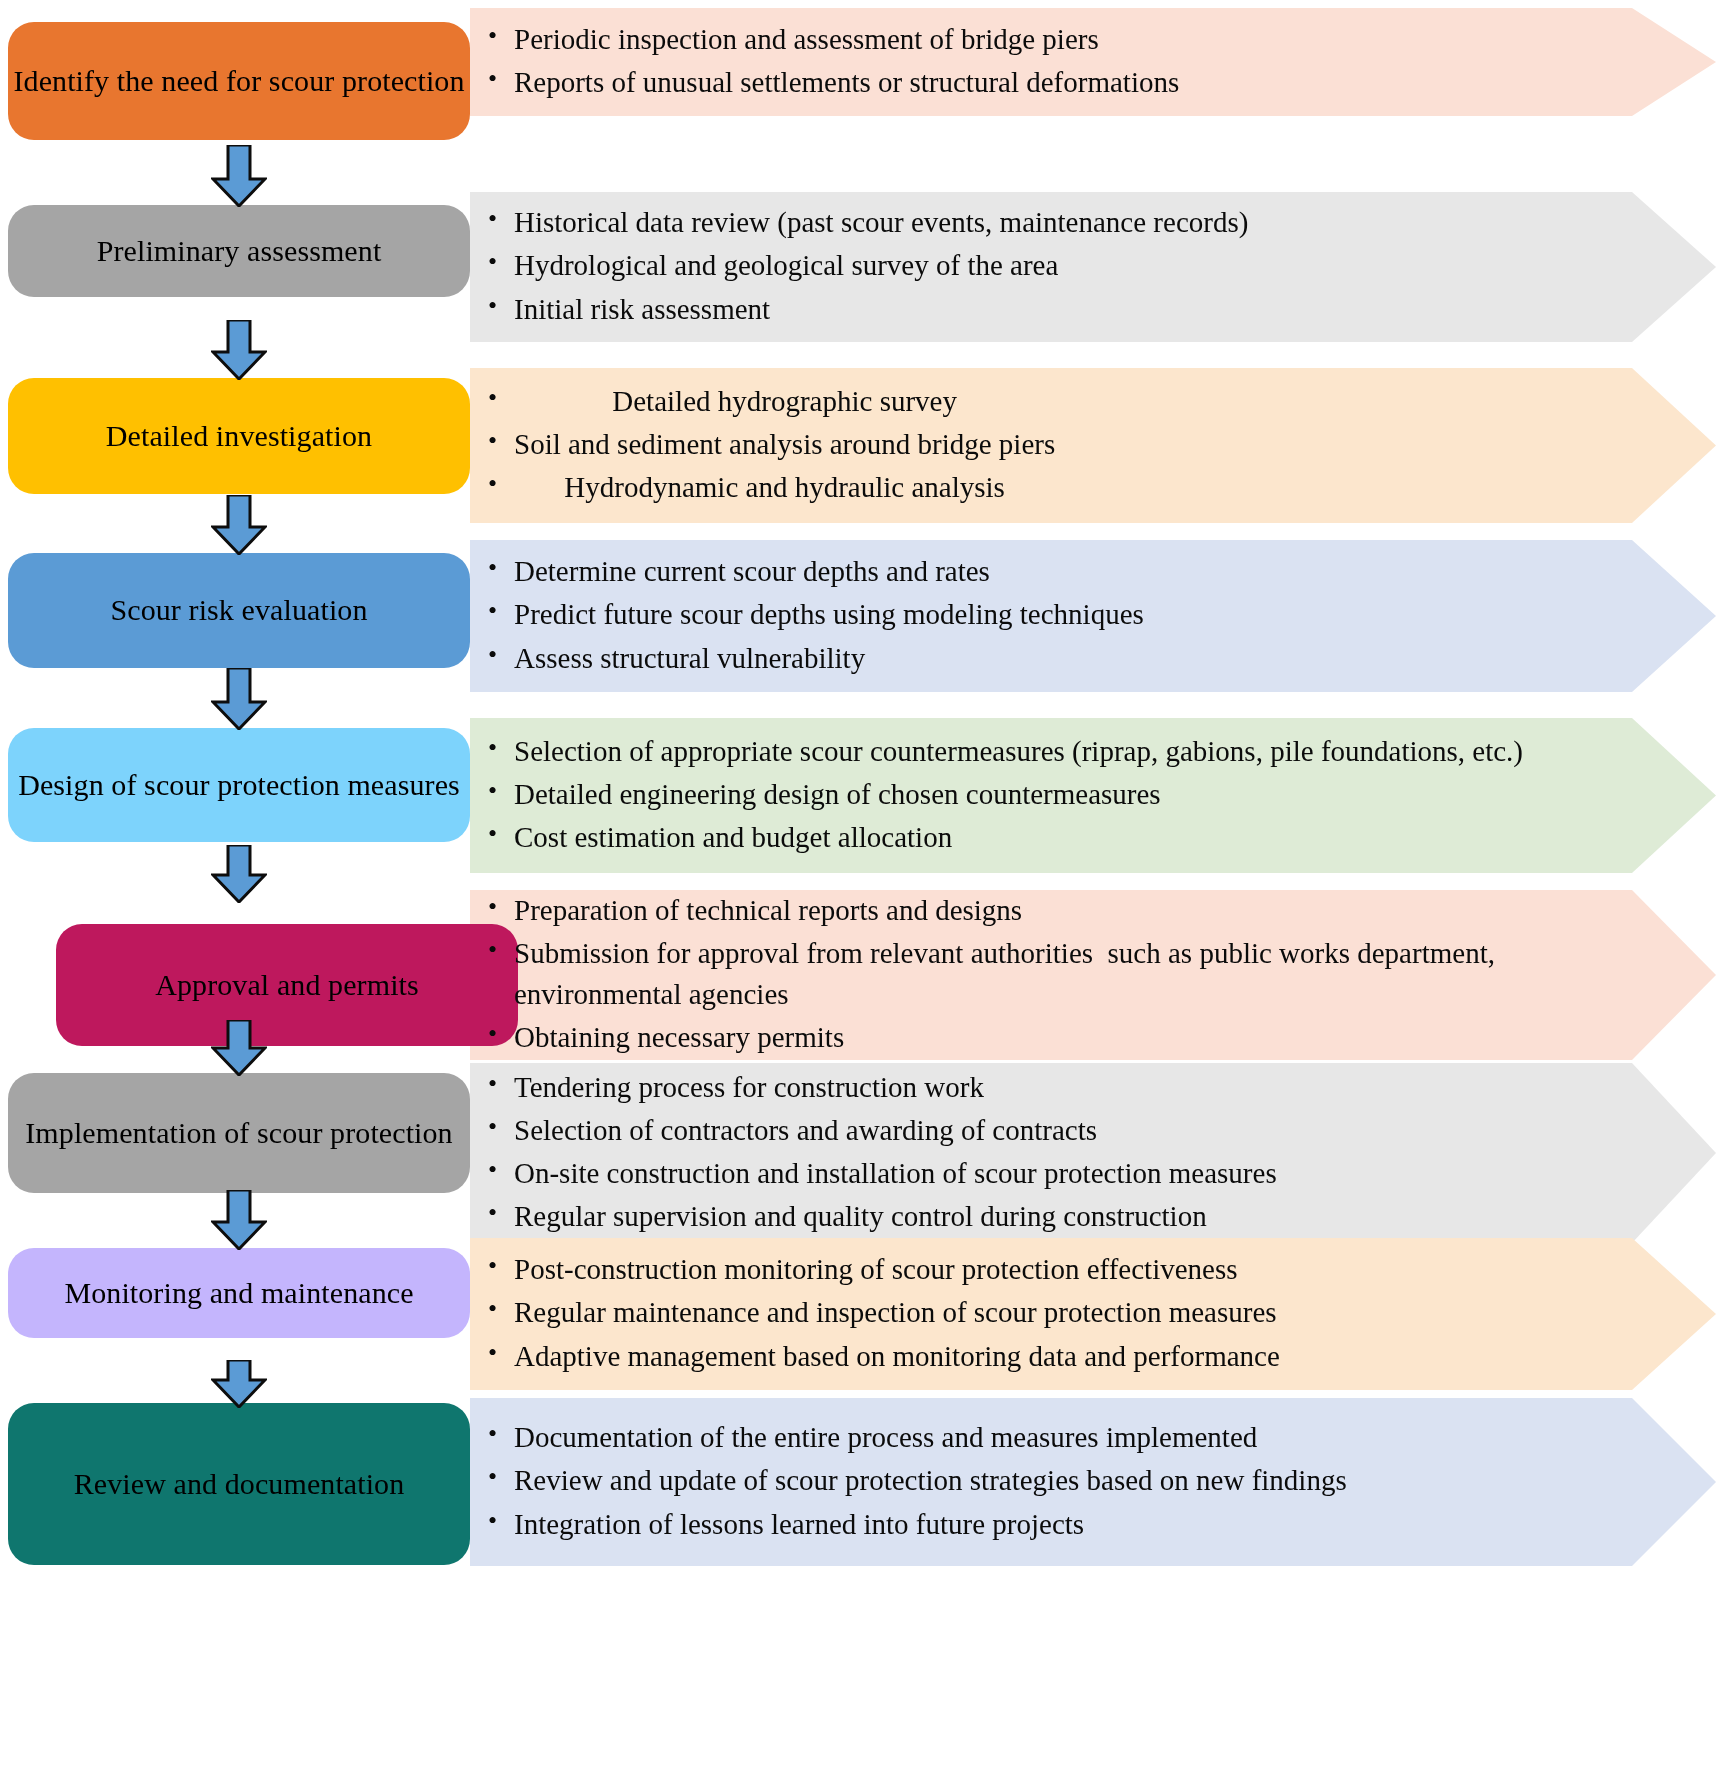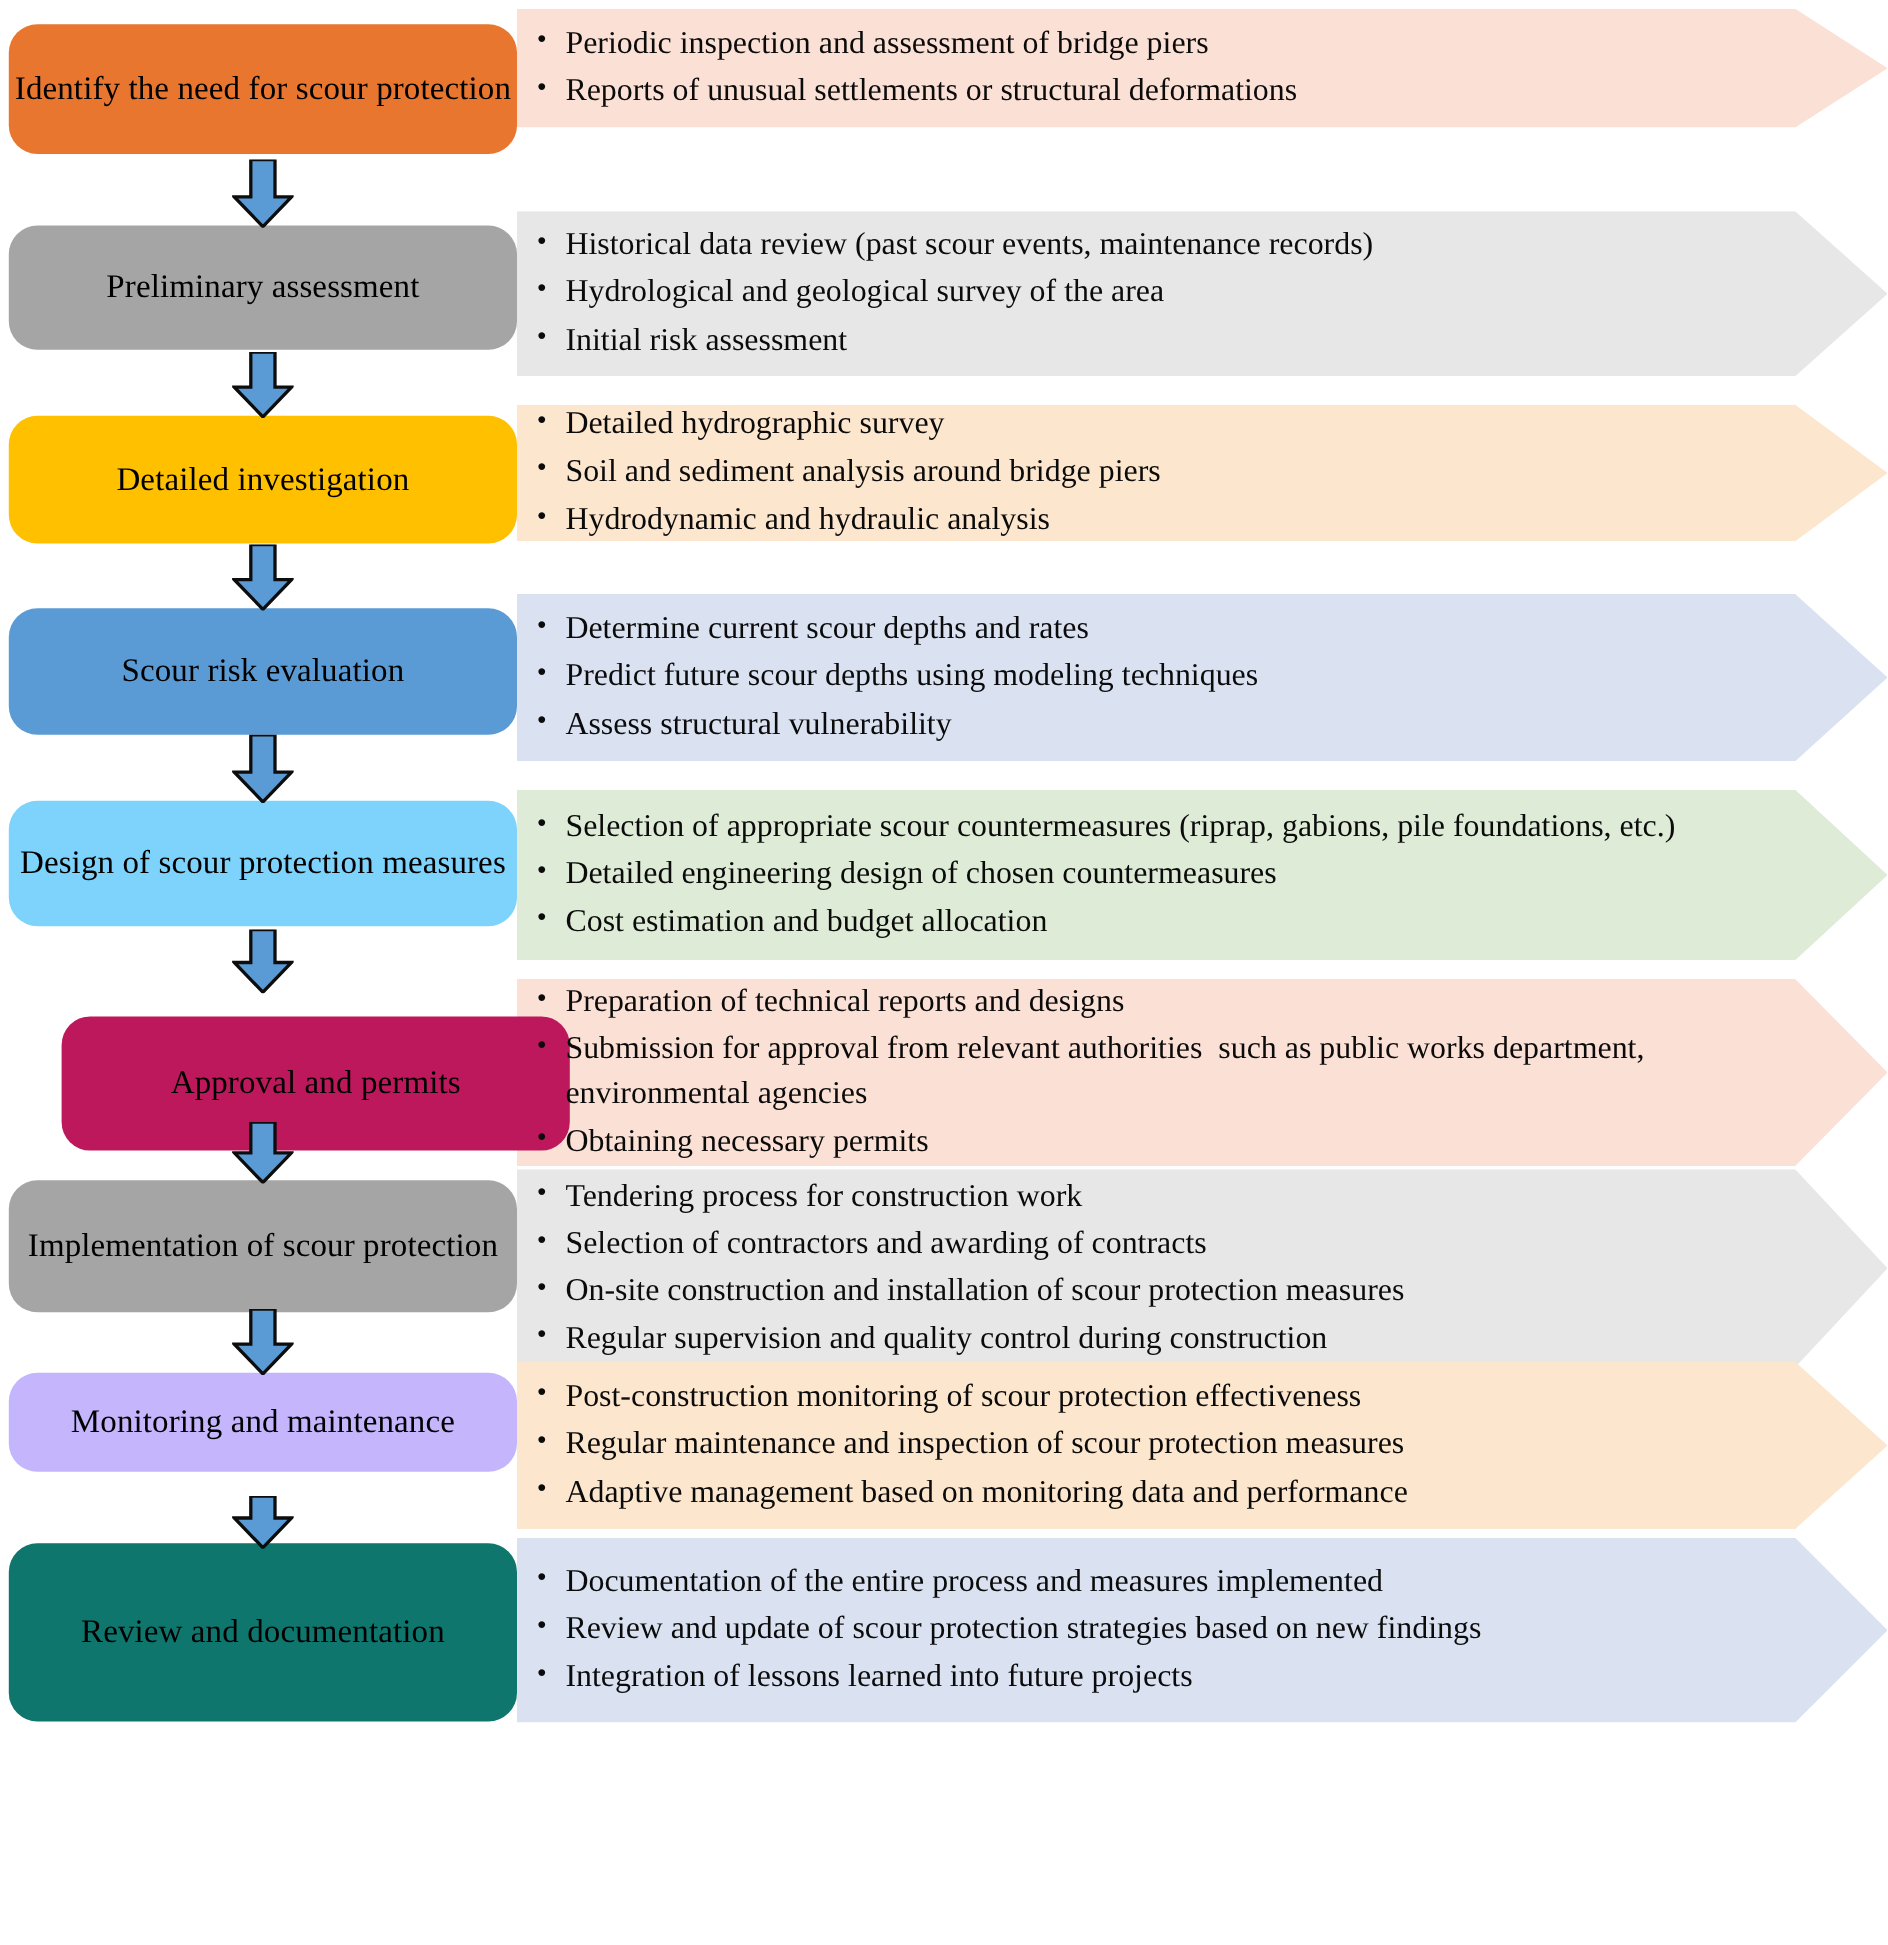--- a/index.html
+++ b/index.html
@@ -108,21 +108,21 @@
     <div class="banner" style="top: 192px; height: 150px;">
       <svg class="banner-shape" viewBox="0 0 1246 150" preserveAspectRatio="none">
         <polygon points="0,0 1162,0 1246,75 1162,150 0,150" fill="#E7E7E7"></polygon>
       </svg>
       <ul class="banner-list">
         <li>Historical data review (past scour events, maintenance records)</li>
         <li>Hydrological and geological survey of the area</li>
         <li>Initial risk assessment</li>
       </ul>
     </div>
-    <div class="banner" style="top: 368px; height: 124px;">
+    <div class="banner" style="top: 368px; height: 155px; text-align: center;">
       <svg class="banner-shape" viewBox="0 0 1246 155" preserveAspectRatio="none">
         <polygon points="0,0 1162,0 1246,77.5 1162,155 0,155" fill="#FCE6CD"></polygon>
       </svg>
       <ul class="banner-list">
         <li>Detailed hydrographic survey</li>
         <li>Soil and sediment analysis around bridge piers</li>
         <li>Hydrodynamic and hydraulic analysis</li>
       </ul>
     </div>
     <div class="banner" style="top: 540px; height: 152px;">
@@ -183,21 +183,21 @@
       </svg>
       <ul class="banner-list">
         <li>Documentation of the entire process and measures implemented</li>
         <li>Review and update of scour protection strategies based on new findings</li>
         <li>Integration of lessons learned into future projects</li>
       </ul>
     </div>
     <div class="step-box" style="top: 22px; height: 118px; background: rgb(232, 118, 47);">
       <span class="step-label">Identify the need for scour protection</span>
     </div>
-    <div class="step-box" style="top: 205px; height: 113px; background: rgb(165, 165, 165);">
+    <div class="step-box" style="top: 205px; height: 92px; background: rgb(165, 165, 165);">
       <span class="step-label">Preliminary assessment</span>
     </div>
     <div class="step-box" style="top: 378px; height: 116px; background: rgb(255, 192, 0);">
       <span class="step-label">Detailed investigation</span>
     </div>
     <div class="step-box" style="top: 553px; height: 115px; background: rgb(91, 155, 213);">
       <span class="step-label">Scour risk evaluation</span>
     </div>
     <div class="step-box" style="top: 728px; height: 114px; background: #7dd3fc;">
       <span class="step-label">Design of scour protection measures</span>

